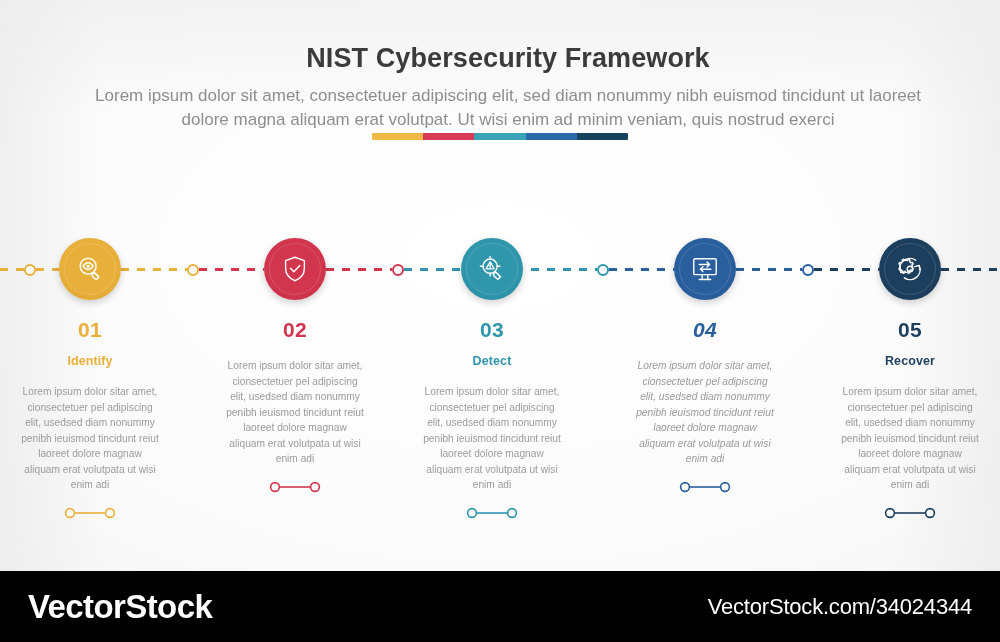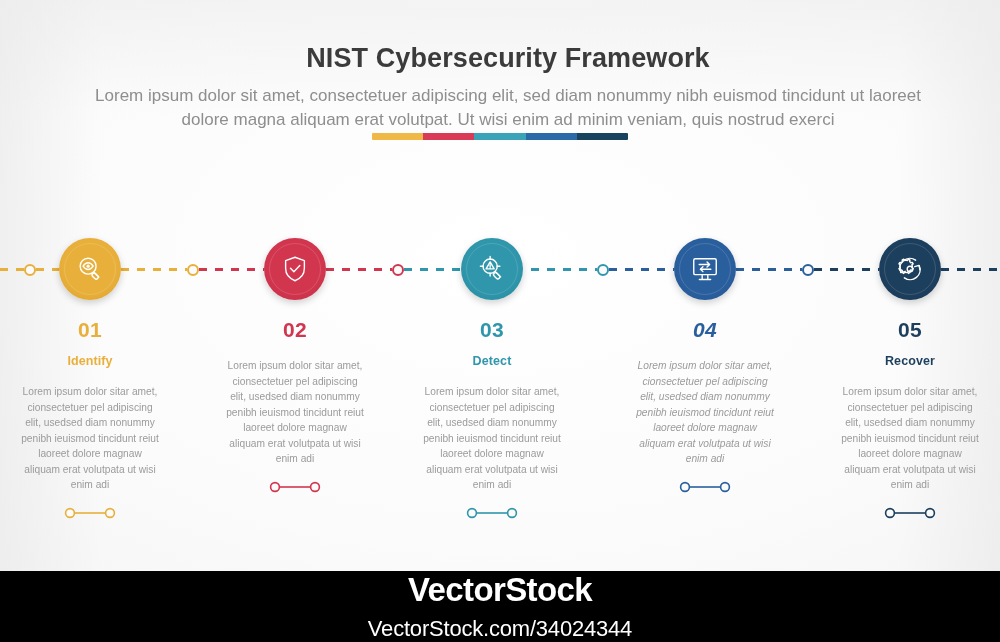--- a/index.html
+++ b/index.html
@@ -84,21 +84,20 @@
   }
   .dumbbell { margin:14px auto 0 auto; width:52px; height:12px; }
   .dumbbell svg { display:block; }
 
   
   .footer {
     position:absolute; bottom:0; left:0; width:1000px; height:71px;
     background:#000000;
     display:flex; align-items:center; justify-content:space-between;
     padding:0 28px;
-    flex-direction:column;
   }
   .brand { color:#ffffff; font-size:33px; font-weight:bold; letter-spacing:-0.6px; }
   .urlcode { color:#ffffff; font-size:22px; letter-spacing:-0.2px; }
 </style>
 </head>
 <body>
 
 <div class="canvas">
   <div class="vignette"></div>
 

